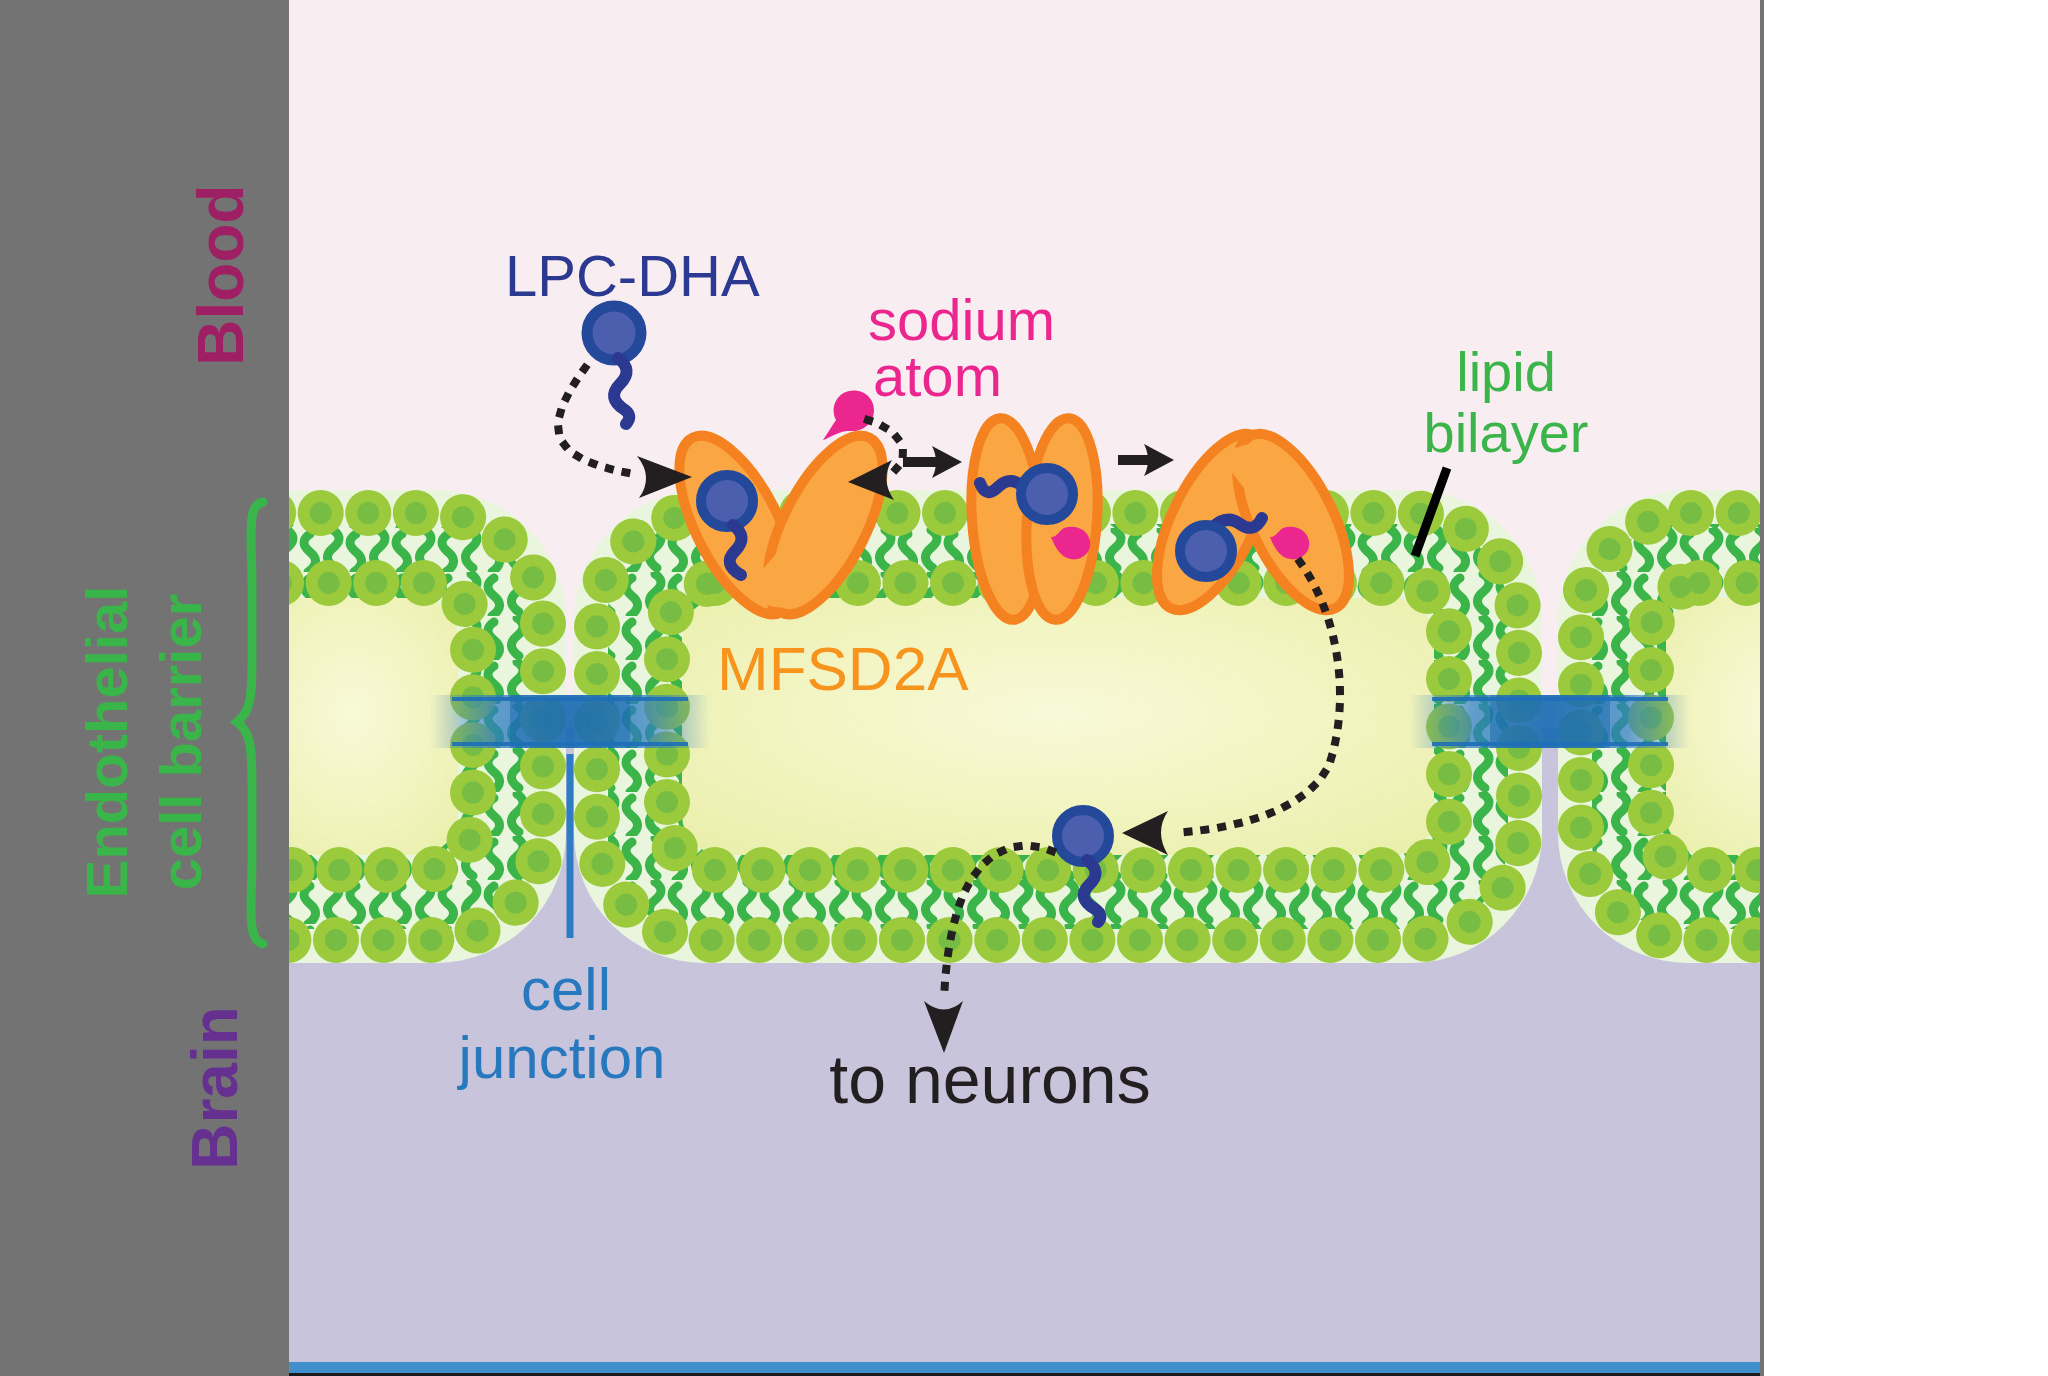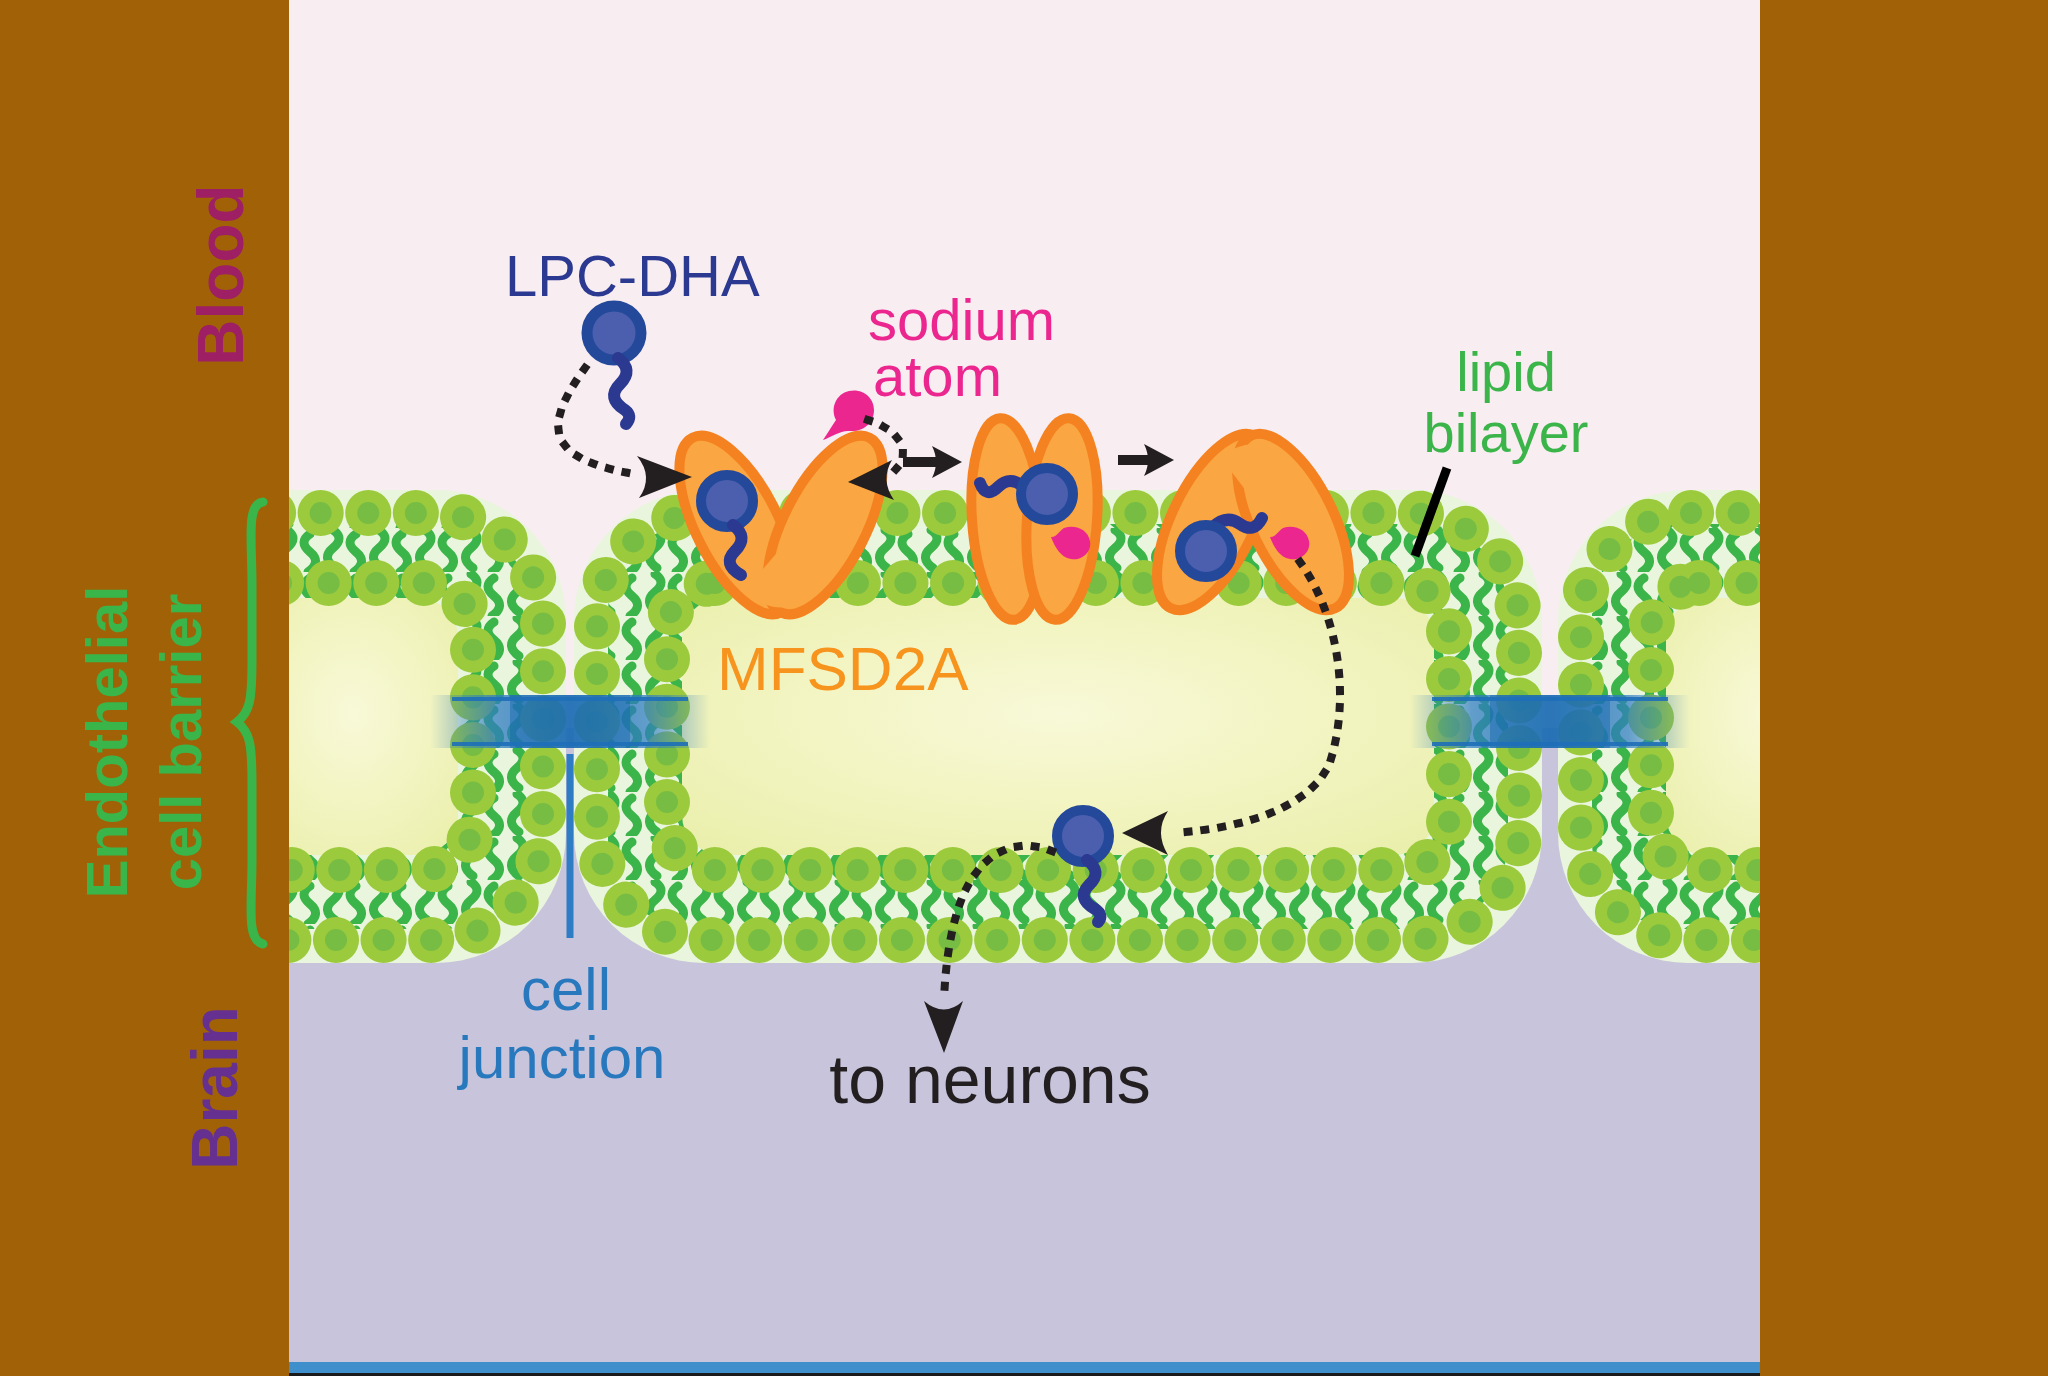--- a/index.html
+++ b/index.html
@@ -1,16 +1,16 @@
 <!DOCTYPE html>
 <html><head>
 <meta charset="utf-8">
 <style>
   html,body{margin:0;padding:0;background:#ffffff;}
-  .stage{position:relative;width:2048px;height:1376px;background:#a16207;overflow:hidden;
+  .stage{position:relative;width:1764px;height:1376px;background:#737373;overflow:hidden;
          font-family:"Liberation Sans", sans-serif;}
   svg{display:block}
   text{font-family:"Liberation Sans", sans-serif;}
   .lbl-bold{font-weight:bold;}
 </style>
 </head>
 <body>
 
 <div class="stage">
 <svg width="2048" height="1376" viewBox="0 0 2048 1376">

